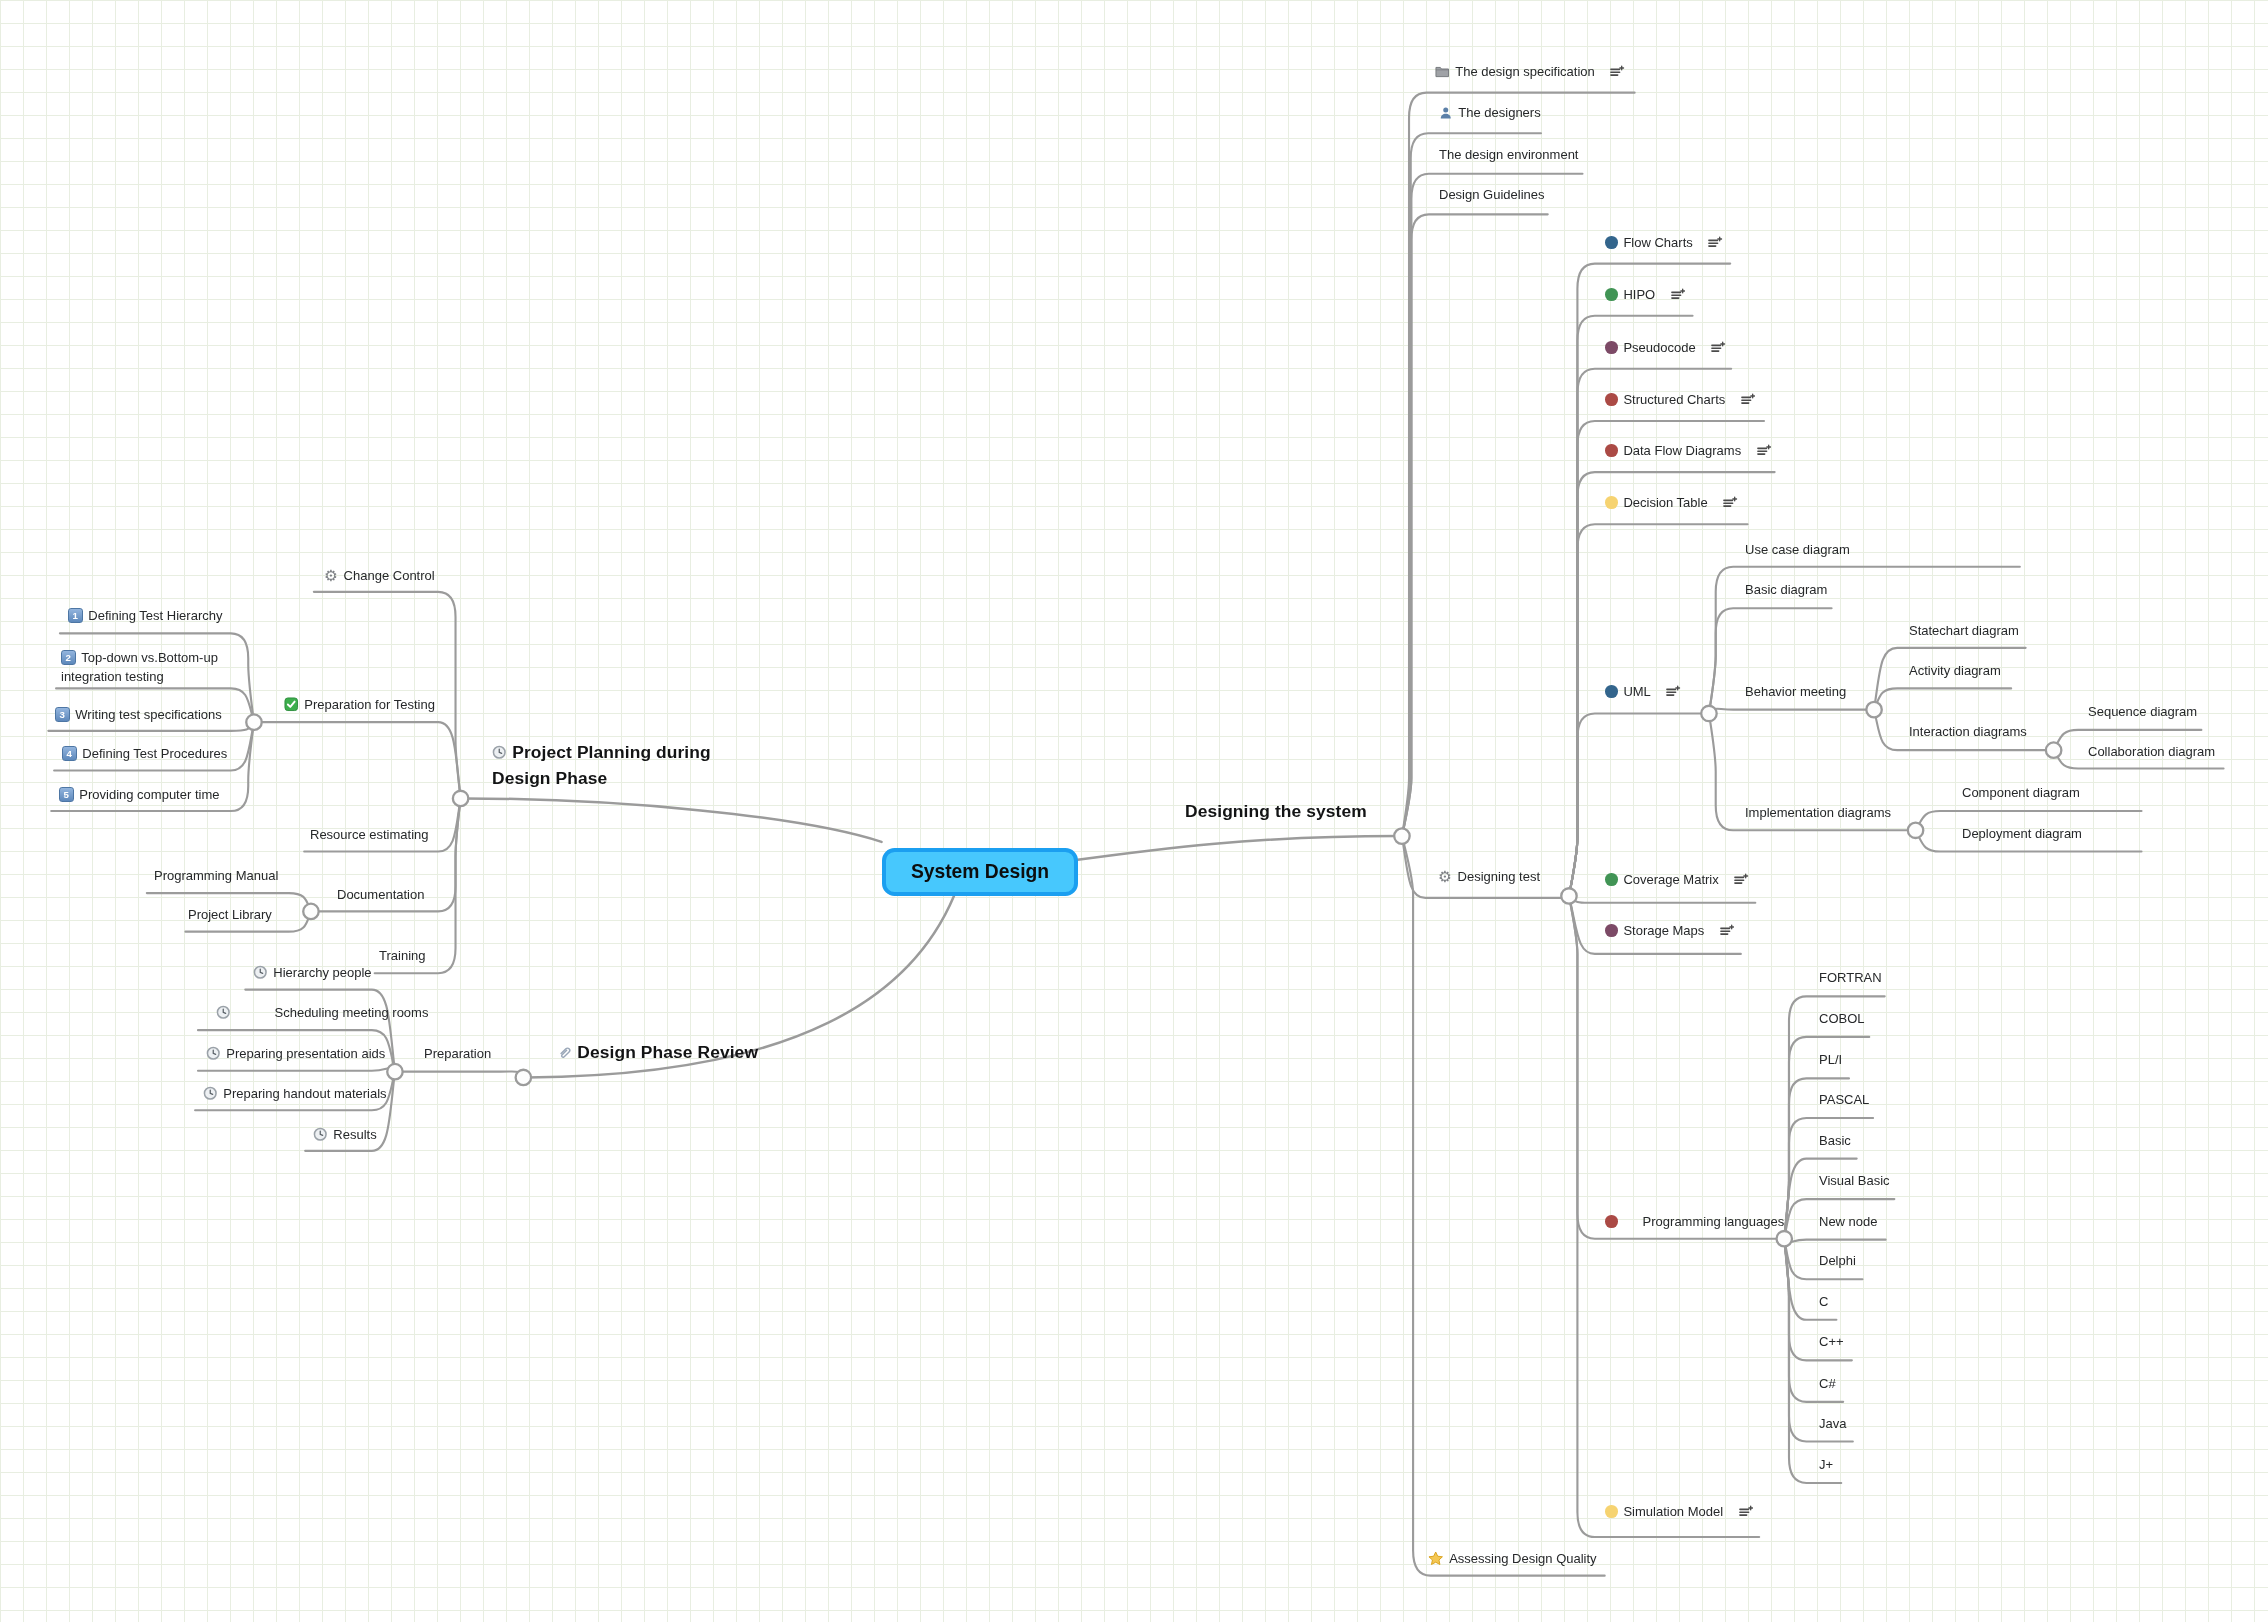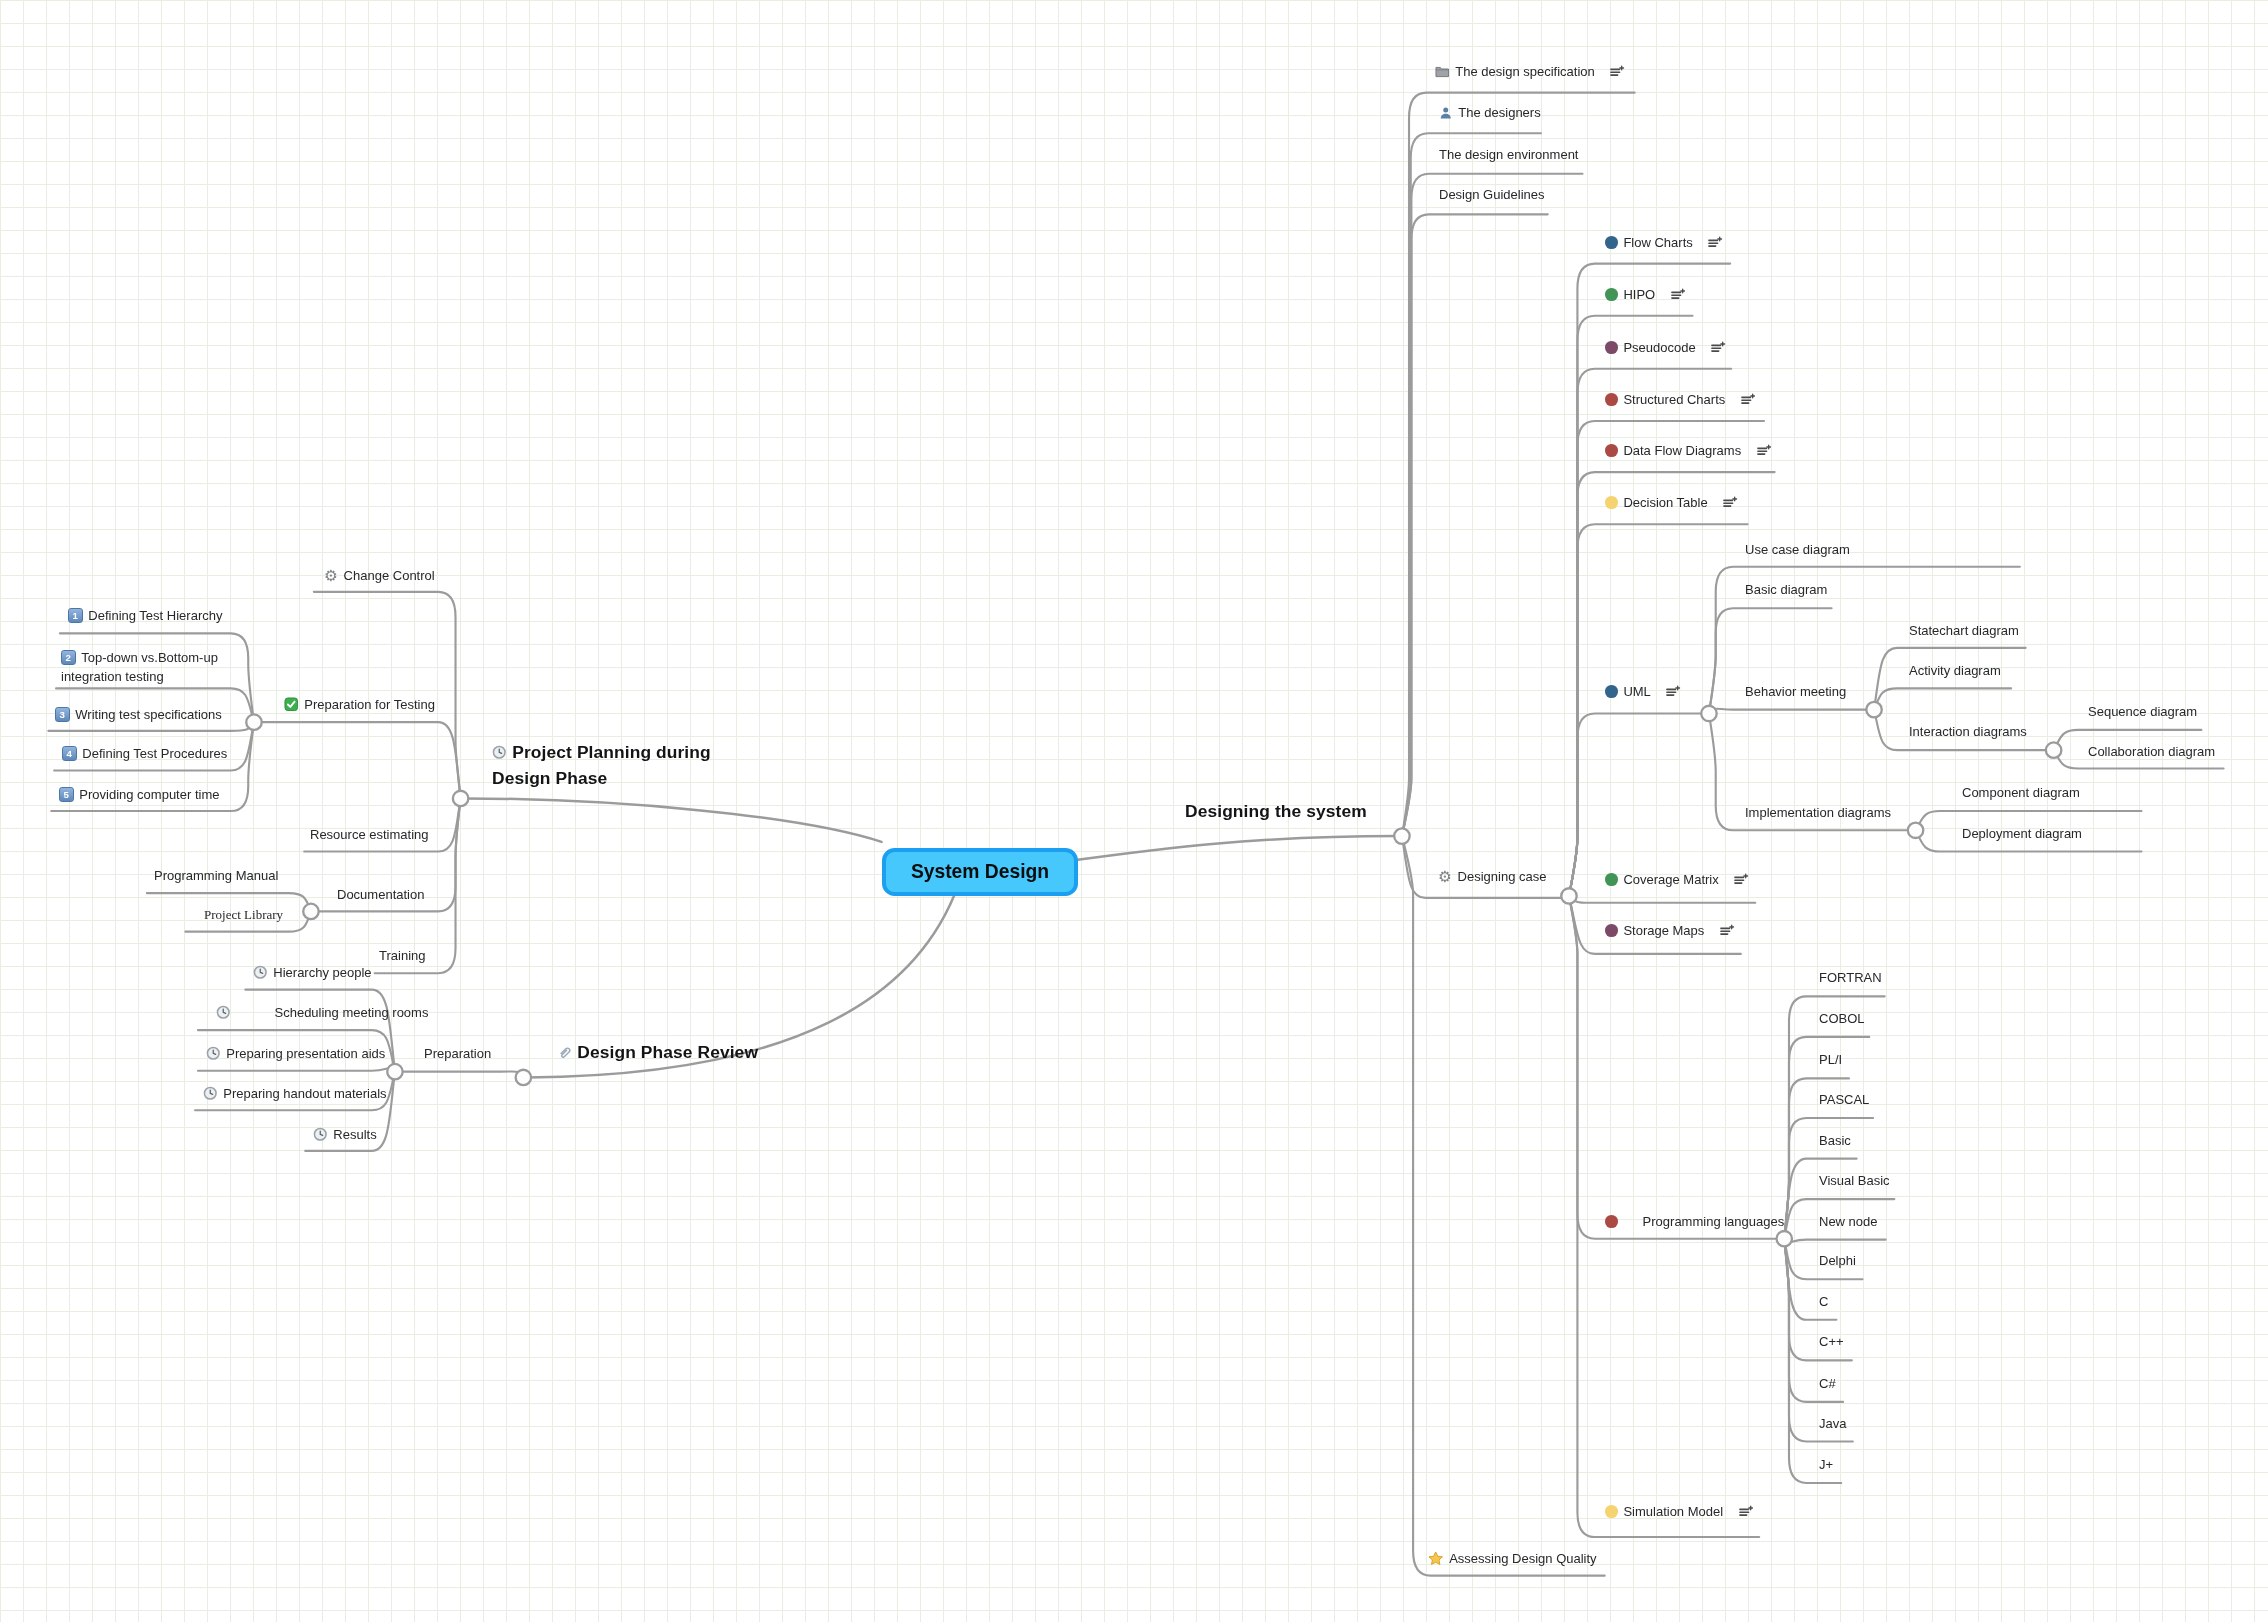--- a/index.html
+++ b/index.html
@@ -161,21 +161,21 @@
     <div class="node" style="left: 1439px; top: 145px; align-items: center;">
       <span>The design environment</span>
     </div>
     <div class="node" style="left: 1439px; top: 185px;">
       <span>Design Guidelines</span>
     </div>
     <div class="node" style="left: 1438px; top: 867px;">
       <span class="icon">
         <span class="gear">⚙</span>
       </span>
-      <span>Designing case</span>
+      <span>Designing test</span>
     </div>
     <div class="node" style="left: 1428px; top: 1549px;">
       <span class="icon">
         <svg width="15.4" height="14.5" viewBox="0 0 16 15">
           <path d="M8 1 L10.1 5.4 L15 6 L11.4 9.3 L12.4 14 L8 11.6 L3.6 14 L4.6 9.3 L1 6 L5.9 5.4 Z" fill="#f5c752" stroke="#d8a21e" stroke-width="1"></path>
         </svg>
       </span>
       <span>Assessing Design Quality</span>
     </div>
     <div class="node" style="left: 1605px; top: 233px;">
@@ -397,21 +397,21 @@
       <span class="badge">4</span>
       <span>Defining Test Procedures</span>
     </div>
     <div class="node" style="left: 59px; top: 785px;">
       <span class="badge">5</span>
       <span>Providing computer time</span>
     </div>
     <div class="node" style="left: 154px; top: 866px;">
       <span>Programming Manual</span>
     </div>
-    <div class="node" style="left: 204px; top: 905px; font-family: Liberation Serif, serif;">
+    <div class="node" style="left: 188px; top: 905px;">
       <span>Project Library</span>
     </div>
     <div class="node" style="left: 424px; top: 1044px;">
       <span>Preparation</span>
     </div>
     <div class="node" style="left: 253px; top: 963px;">
       <span class="icon">
         <svg width="14.5" height="14.5" viewBox="0 0 15 15">
           <circle cx="7.5" cy="7.5" r="6" fill="#edf0f3" stroke="#9aa1a8" stroke-width="1.6"></circle>
           <path d="M7.5 4.2 V7.5 L10 8.6" stroke="#5a6168" stroke-width="1.3" fill="none" stroke-linecap="round"></path>

